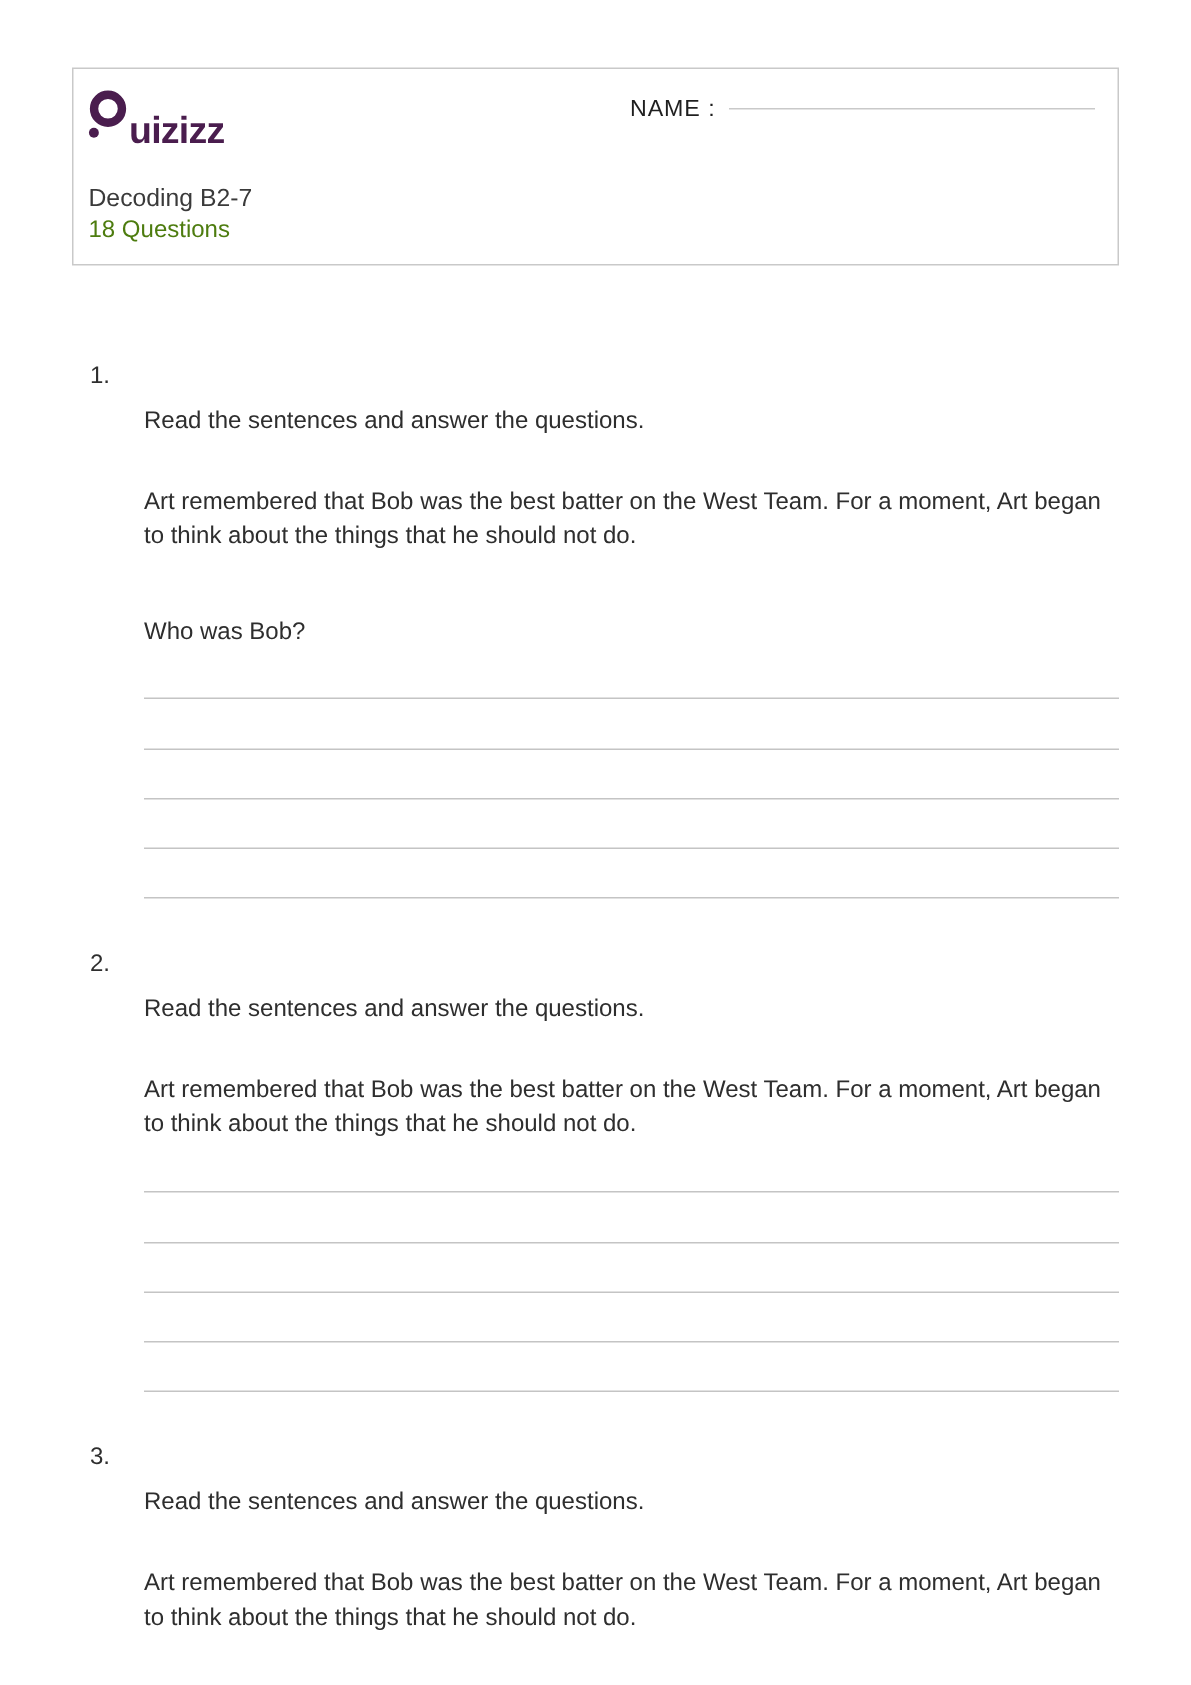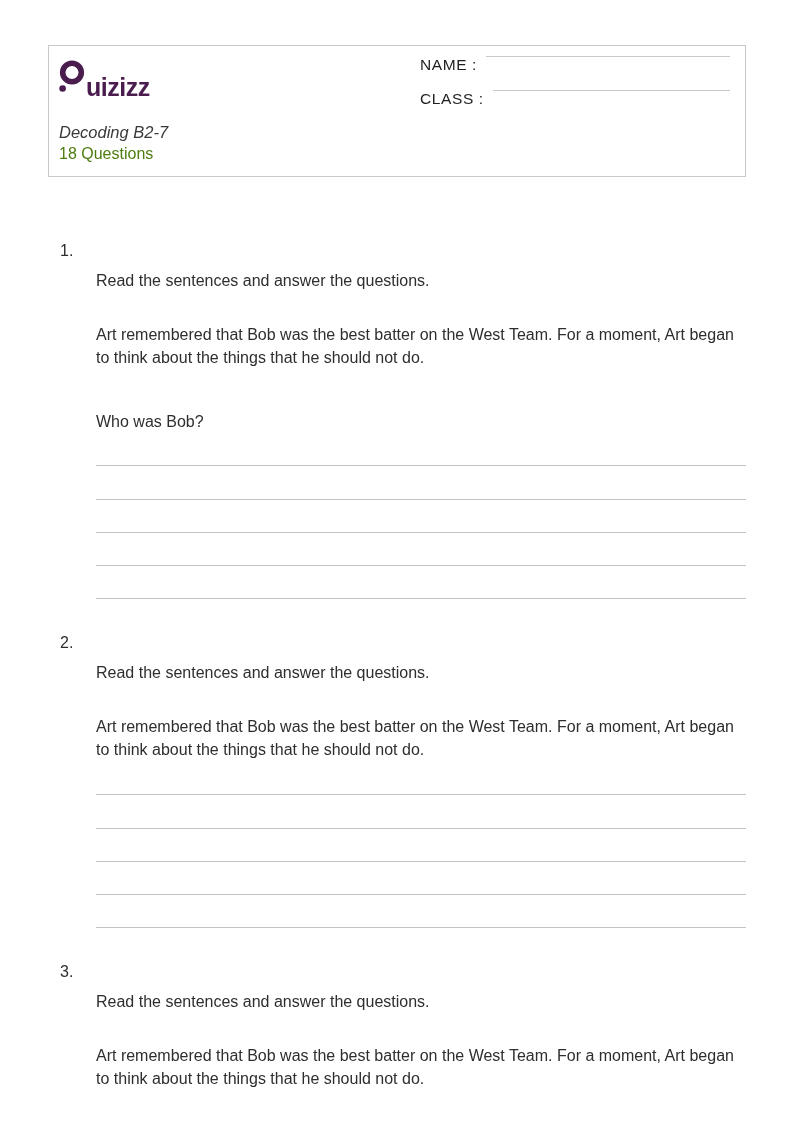--- a/index.html
+++ b/index.html
@@ -22,25 +22,25 @@
   .logo {
     position: absolute; left: 9px; top: 13px;
     height: 34px; display: flex; align-items: flex-start;
   }
   .logo svg { display: block; }
   .logo-rest {
     font-size: 25px; font-weight: 700; letter-spacing: -0.5px;
     line-height: 25px; margin-top: 16px; margin-left: 1px;
   }
   .title-block { position: absolute; left: 10px; top: 76px; }
-  .ws-title { font-size: 16.5px; color: #3a3a3a; line-height: 21px; font-style: italic; }
+  .ws-title { font-size: 16.5px; color: #3a3a3a; line-height: 21px; }
   .ws-subtitle { font-size: 16px; color: #4d7c0f; line-height: 21px; }
 
   .fields { position: absolute; left: 371px; top: 9px; right: 15px; }
-  .field-row { display: flex; align-items: flex-start; height: 34px; }
+  .field-row { display: flex; align-items: center; height: 34px; }
   .field-label {
     font-size: 15.5px; color: #1f1f1f; letter-spacing: 0.6px;
     white-space: nowrap; padding-right: 9px; line-height: 19px;
   }
   .field-line { flex: 1; border-bottom: 1px solid #c9c9c9; height: 1px; margin-bottom: 1px; }
 
   
   .questions { margin-left: 60px; width: 686px; }
   .question { display: flex; margin-bottom: 32px; }
   .question:first-child { margin-top: 62px; }
@@ -69,24 +69,20 @@
     </div>
 
     <div class="title-block">
       <div class="ws-title">Decoding B2-7</div>
       <div class="ws-subtitle">18 Questions</div>
     </div>
 
     <div class="fields">
       <div class="field-row">
         <span class="field-label">NAME :</span>
-        <span class="field-line"></span>
-      </div>
-      <div class="field-row">
-        <span class="field-label">CLASS :</span>
         <span class="field-line"></span>
       </div>
     </div>
 
   </div>
 
   <div class="questions">
   <div class="question">
     <div class="q-number">1.</div>
     <div class="q-content">

